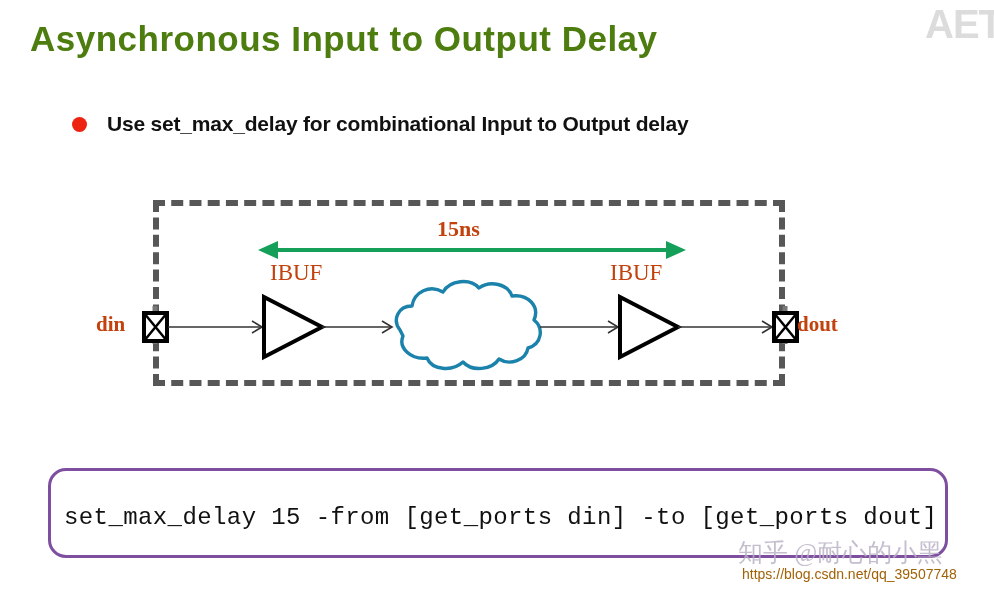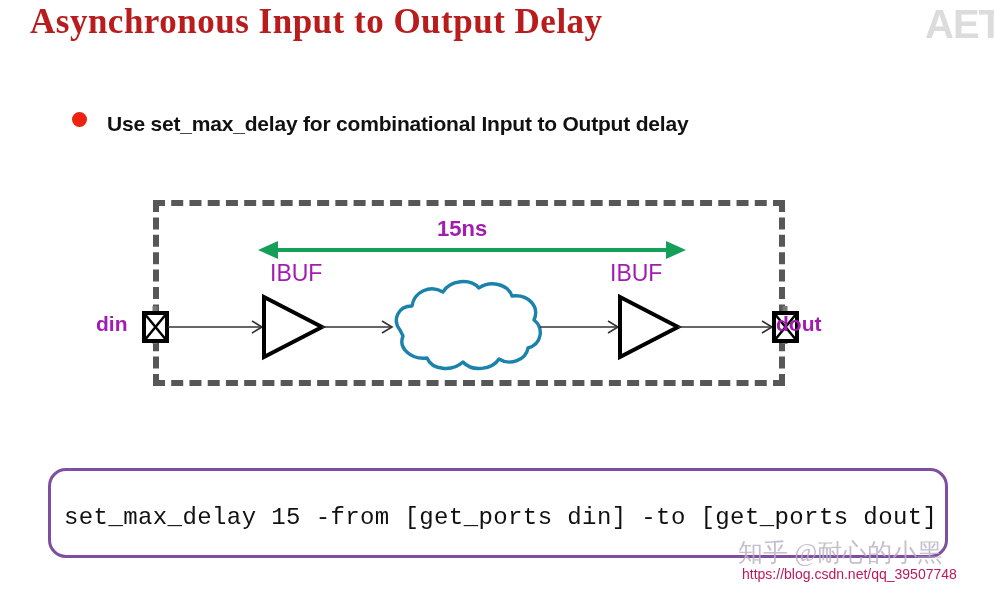--- a/index.html
+++ b/index.html
@@ -13,25 +13,25 @@
     position: relative;
     overflow: hidden;
     font-family: "Liberation Sans", sans-serif;
     background: #ffffff;
   }
 
   
   #slide-title {
     position: absolute;
     left: 30px;
-    top: 2px;
-    font-family: Liberation Serif, serif;
+    top: 19px;
+    font-family: Liberation Sans, sans-serif;
     font-size: 35px;
     font-weight: bold;
-    color: #b91c1c;
+    color: #4d7c0f;
     letter-spacing: 0.5px;
     white-space: nowrap;
   }
 
   
   #logo {
     position: absolute;
     right: -8px;
     top: 2px;
     font-family: "Liberation Sans", sans-serif;
@@ -41,21 +41,21 @@
     letter-spacing: -1px;
     white-space: nowrap;
   }
 
   
   #bullet-row {
     position: absolute;
     left: 72px;
     top: 112px;
     display: flex;
-    align-items: flex-start;
+    align-items: center;
   }
   #bullet-dot {
     width: 15px;
     height: 15px;
     border-radius: 50%;
     background: #ee2211;
     flex: 0 0 auto;
     margin-right: 20px;
   }
   #bullet-text {
@@ -80,22 +80,22 @@
     left: 153px;
     top: 20px;
     width: 632px;
     height: 186px;
     border: 6px dashed #575757;
     box-sizing: border-box;
   }
 
   .label-text {
     position: absolute;
-    font-family: Liberation Sans, sans-serif;
-    color: #a21caf;
+    font-family: Liberation Serif, serif;
+    color: #c2410c;
     white-space: nowrap;
   }
   #label-15ns {
     left: 437px;
     top: 216px;
     font-size: 22px;
     font-weight: bold;
   }
   #label-ibuf {
     left: 270px;
@@ -110,21 +110,21 @@
     font-weight: normal;
   }
   #label-din {
     left: 96px;
     top: 312px;
     font-size: 21px;
     font-weight: bold;
     text-align: center;
   }
   #label-dout {
-    left: 776px;
+    left: 797px;
     top: 312px;
     font-size: 21px;
     font-weight: bold;
   }
 
   
   #code-box {
     position: absolute;
     left: 48px;
     top: 468px;
@@ -156,21 +156,21 @@
     color: #b9b0c4;
     white-space: nowrap;
     opacity: 0.82;
   }
   #watermark-url {
     position: absolute;
     left: 742px;
     top: 566px;
     font-family: "Liberation Sans", sans-serif;
     font-size: 14px;
-    color: #be185d;
+    color: #a16207;
     white-space: nowrap;
   }
 </style>
 </head>
 <body>
 
 <div id="slide-title">Asynchronous  Input to Output Delay</div>
 
 <div id="logo">AET</div>
 

